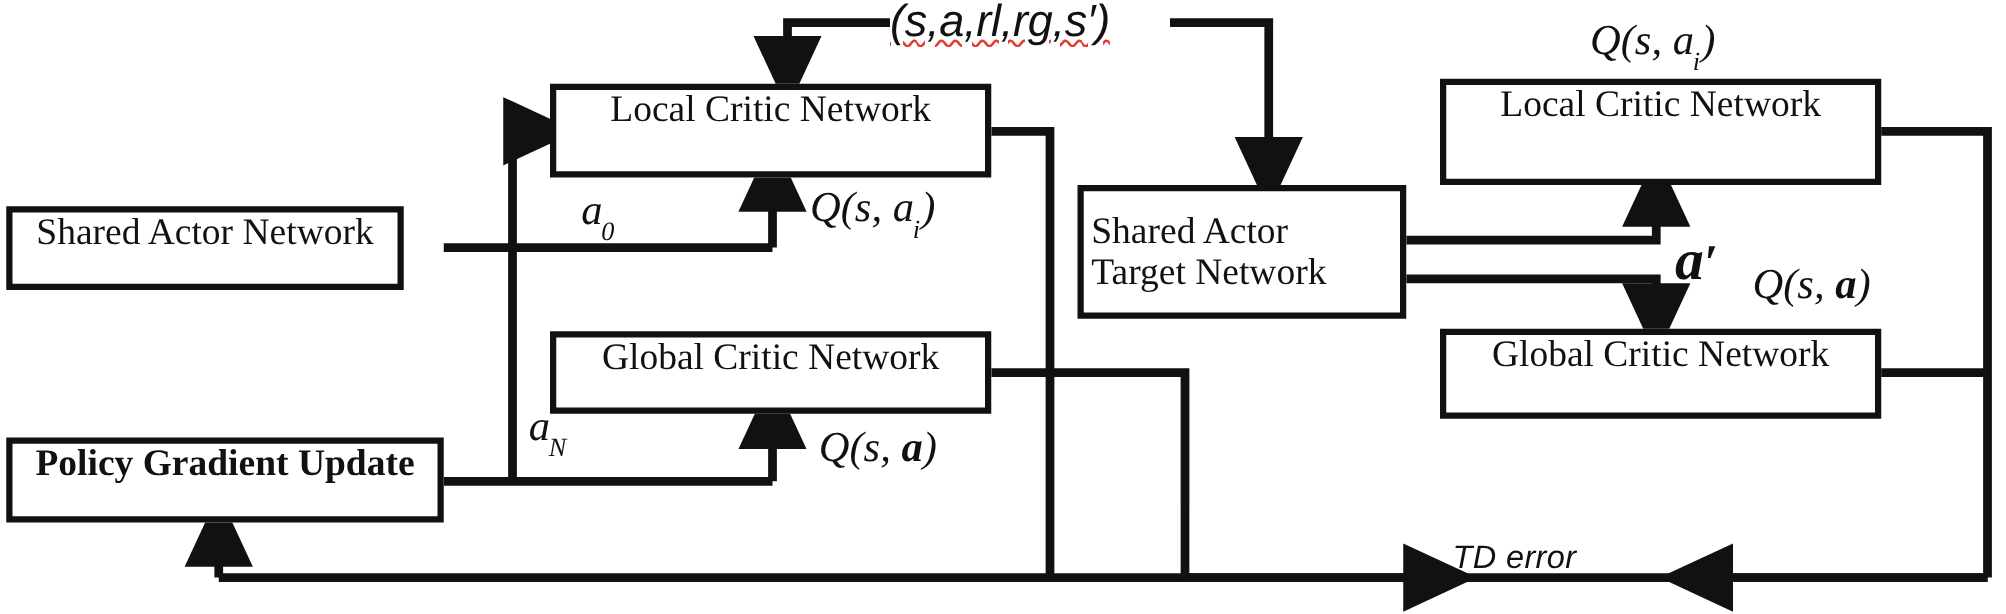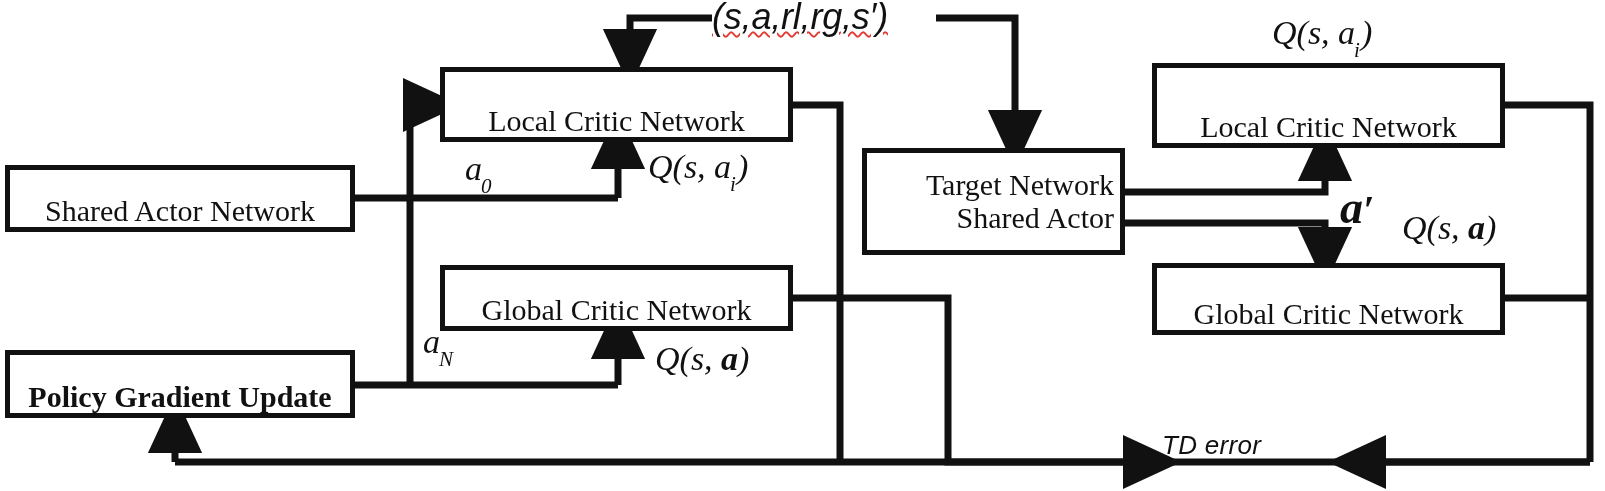--- a/index.html
+++ b/index.html
@@ -21,21 +21,21 @@
     top: 0;
     width: 1605px;
     height: 491px;
   }
   .node {
     position: absolute;
     box-sizing: border-box;
     background: #ffffff;
     border: 5px solid #111111;
     display: flex;
-    align-items: flex-end;
+    align-items: flex-start;
     justify-content: center;
     text-align: center;
     font-family: "Liberation Serif", serif;
     font-size: 30px;
     line-height: 1.08;
     color: #111111;
     z-index: 3;
   }
   .node .node-label { display: block; padding: 0 6px; }
   .lbl {
@@ -124,39 +124,39 @@
       <path d="M 1125 192 L 1325 192 L 1325 152" marker-end="url(#arrHead)"></path>
       <path d="M 1125 223 L 1325 223 L 1325 256" marker-end="url(#arrHead)"></path>
 
       <path d="M 1503 105 L 1590 105 L 1590 462"></path>
       <path d="M 1503 298 L 1590 298"></path>
       <path d="M 1590 462 L 1357 462" marker-end="url(#arrHead)"></path>
 
     </g>
   </svg>
 
-  <div class="node" style="left:5px; top:165px; width:350px; height:67px;">
+  <div class="node" style="left:5px; top:165px; width:318px; height:67px;">
     <span class="node-label">Shared Actor Network</span>
   </div>
 
   <div class="node" style="left:5px; top:350px; width:350px; height:68px;font-weight:bold;">
     <span class="node-label">Policy Gradient Update</span>
   </div>
 
   <div class="node" style="left:440px; top:67px; width:353px; height:75px;">
     <span class="node-label">Local Critic Network</span>
   </div>
 
   <div class="node" style="left:440px; top:265px; width:353px; height:66px;">
     <span class="node-label">Global Critic Network</span>
   </div>
 
   <div class="node" style="left:862px; top:148px; width:263px; height:107px; flex-direction:column;">
+    <span class="node-label">Shared Actor</span>
     <span class="node-label">Target Network</span>
-    <span class="node-label">Shared Actor</span>
   </div>
 
   <div class="node" style="left:1152px; top:63px; width:353px; height:85px;">
     <span class="node-label">Local Critic Network</span>
   </div>
 
   <div class="node" style="left:1152px; top:263px; width:353px; height:72px;">
     <span class="node-label">Global Critic Network</span>
   </div>
 

